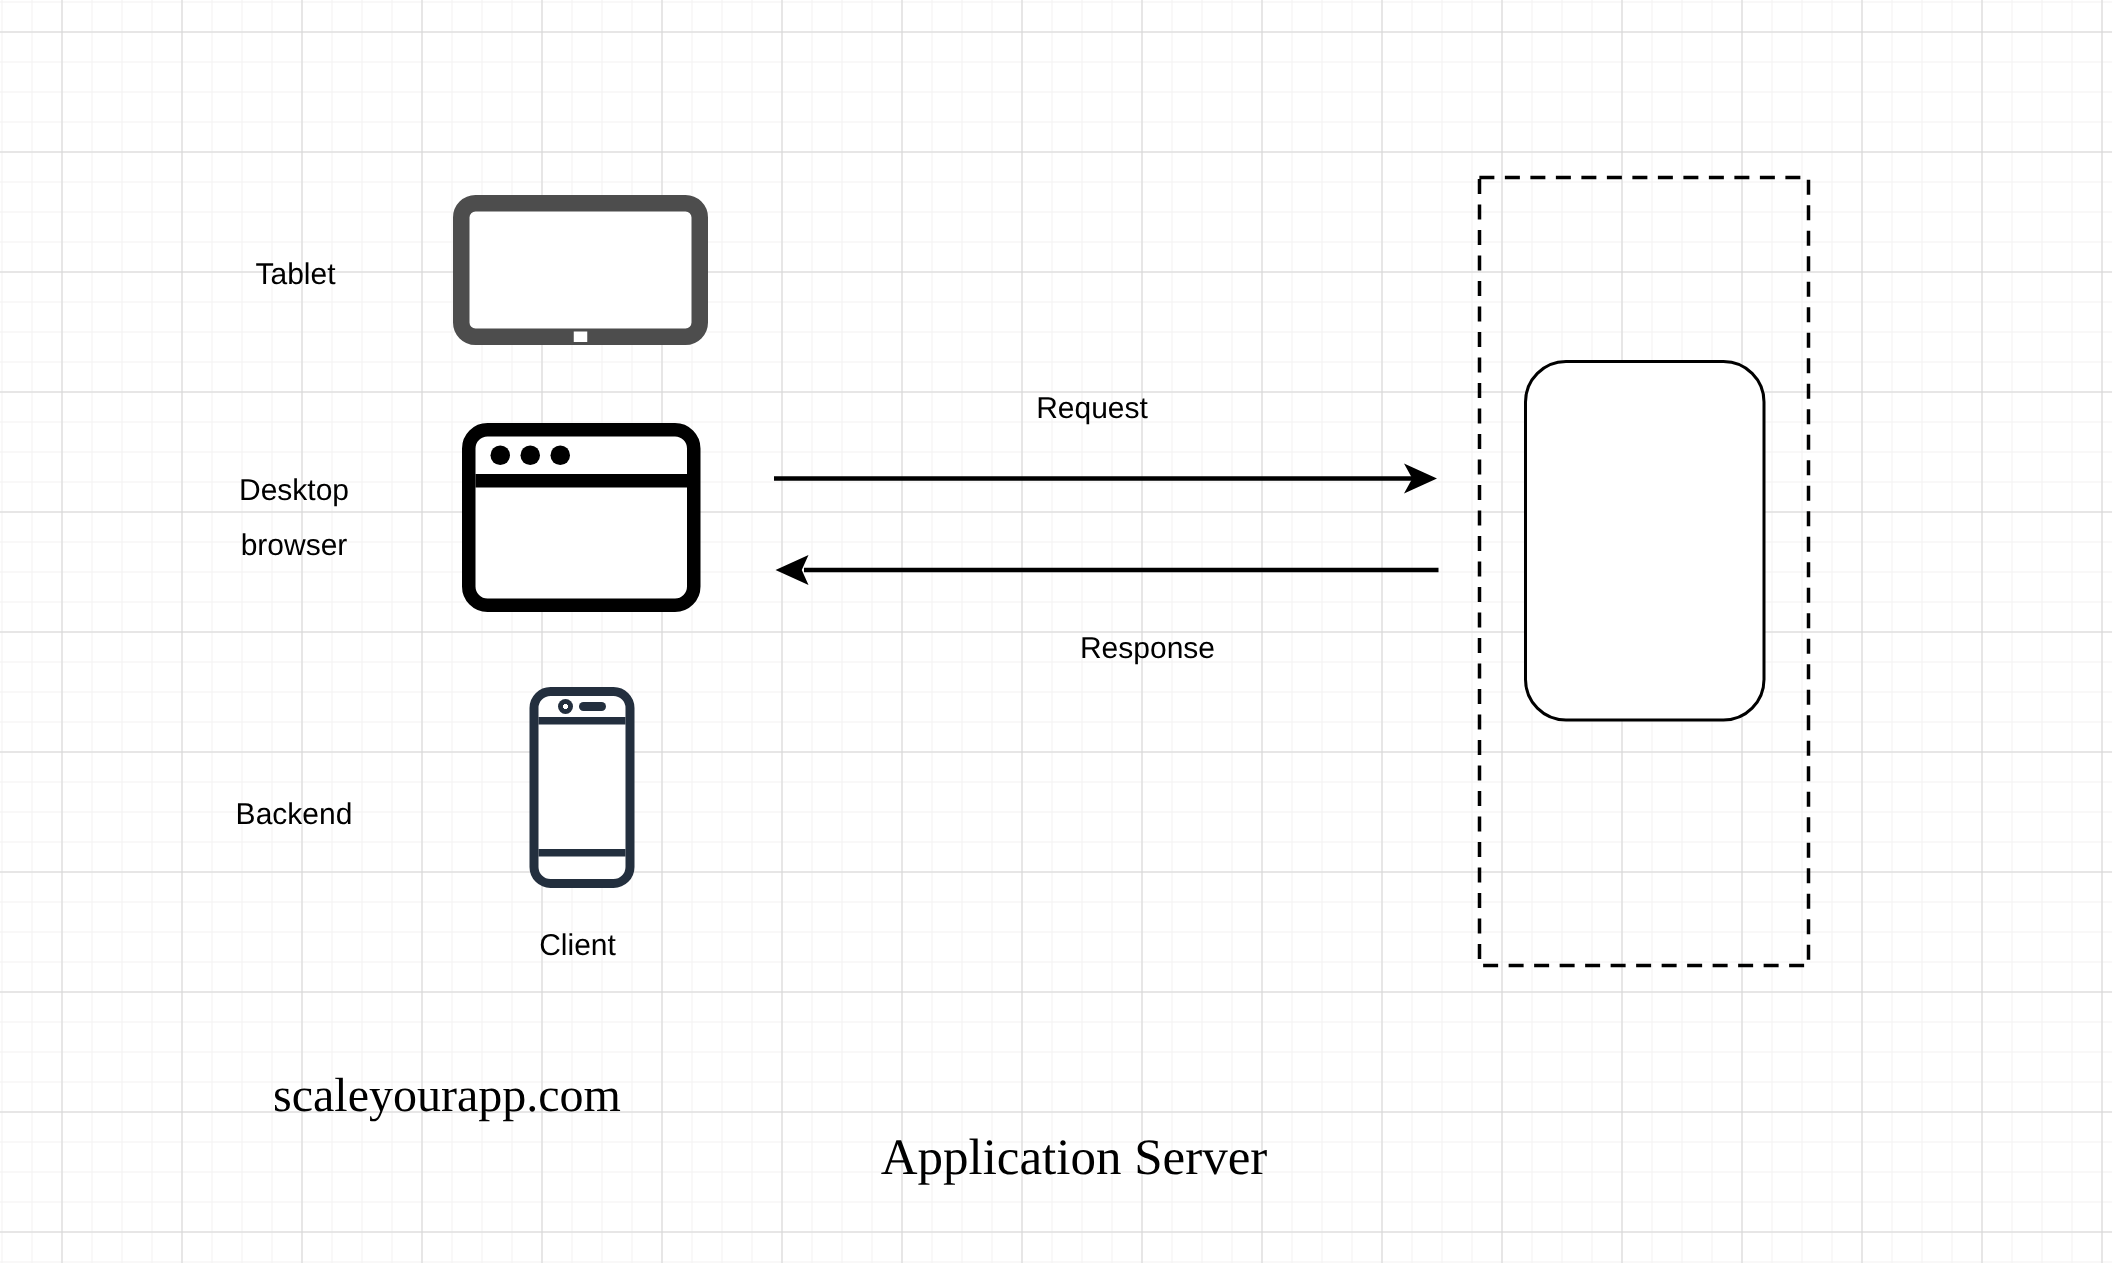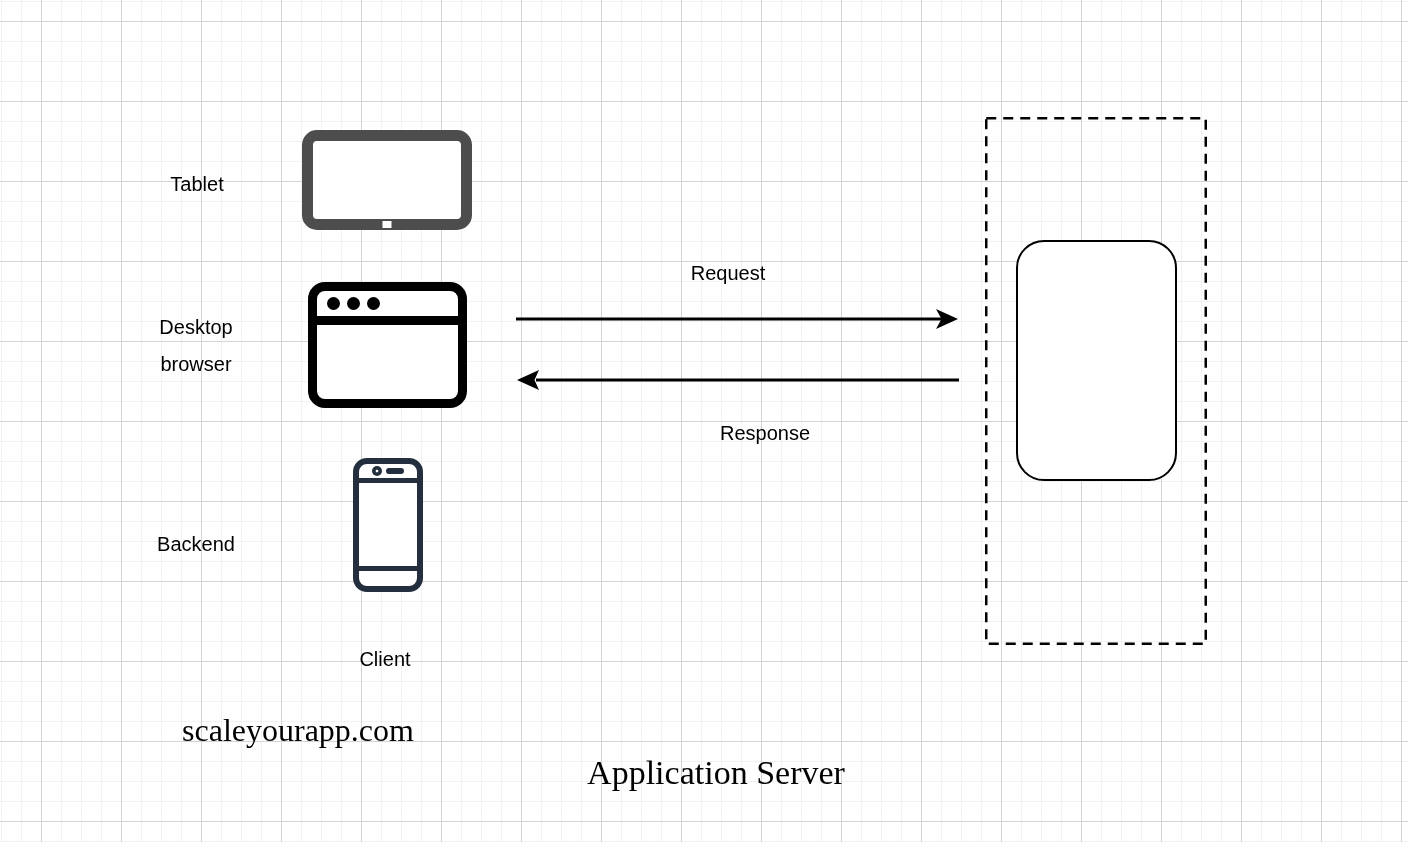--- a/index.html
+++ b/index.html
@@ -136,19 +136,19 @@
   </svg>
   <div class="lbl" style="left:717px; top:433px;margin-left:48px;">Response</div>
 
   <svg class="abs" style="left:985px; top:117px;" width="222" height="528">
     <rect x="1.25" y="1.25" width="219.5" height="525.5" fill="none" stroke="#000" stroke-width="2.5" stroke-dasharray="10 7"></rect>
   </svg>
 
   <div class="abs backend-node"></div>
 
 
-  <div class="lbl" style="left:385px; top:659px;">Client</div>
+  <div class="lbl" style="left:385px; top:631px;">Client</div>
 
   <div class="lbl comic" style="left:298px; top:730px; font-size:32px;">scaleyourapp.com</div>
 
   <div class="lbl comic" style="left:716px; top:772px; font-size:34px;">Application Server</div>
 
 </div>
 
 </body></html>

